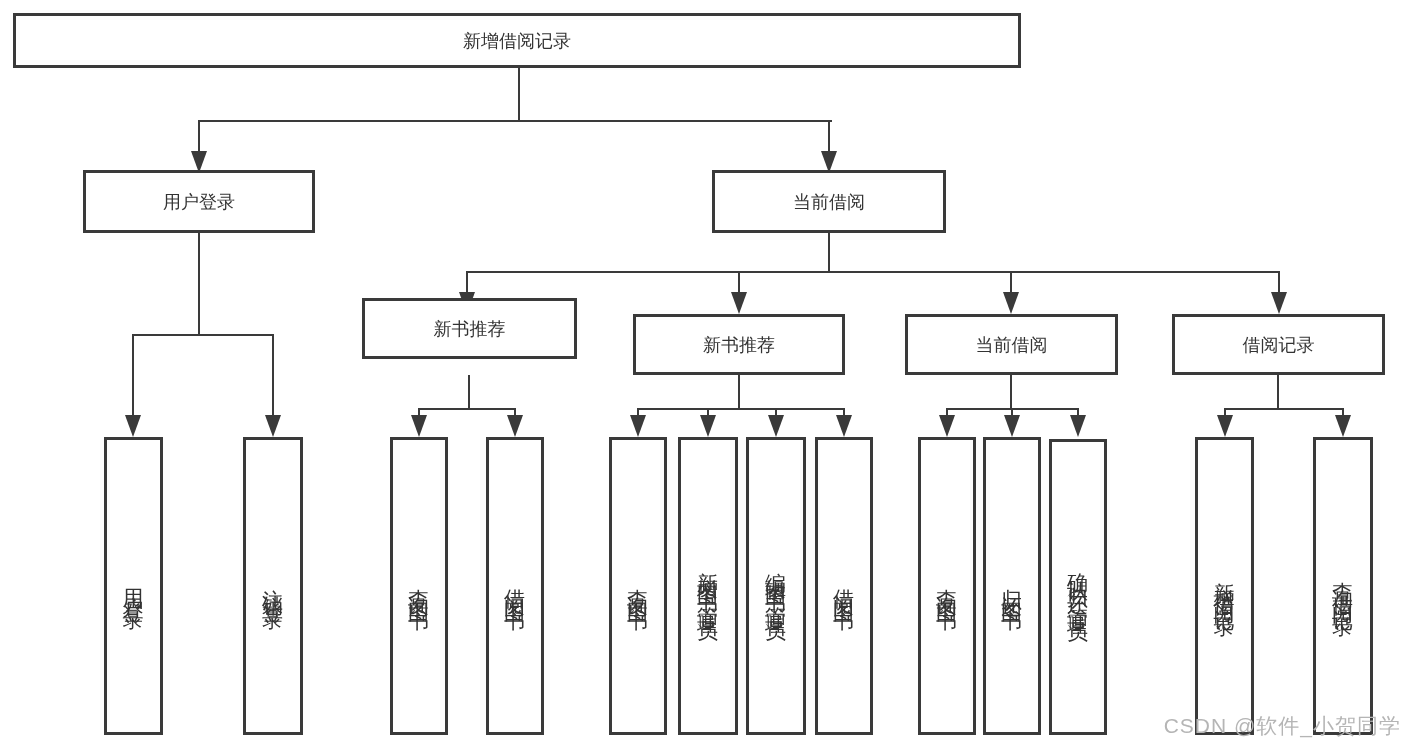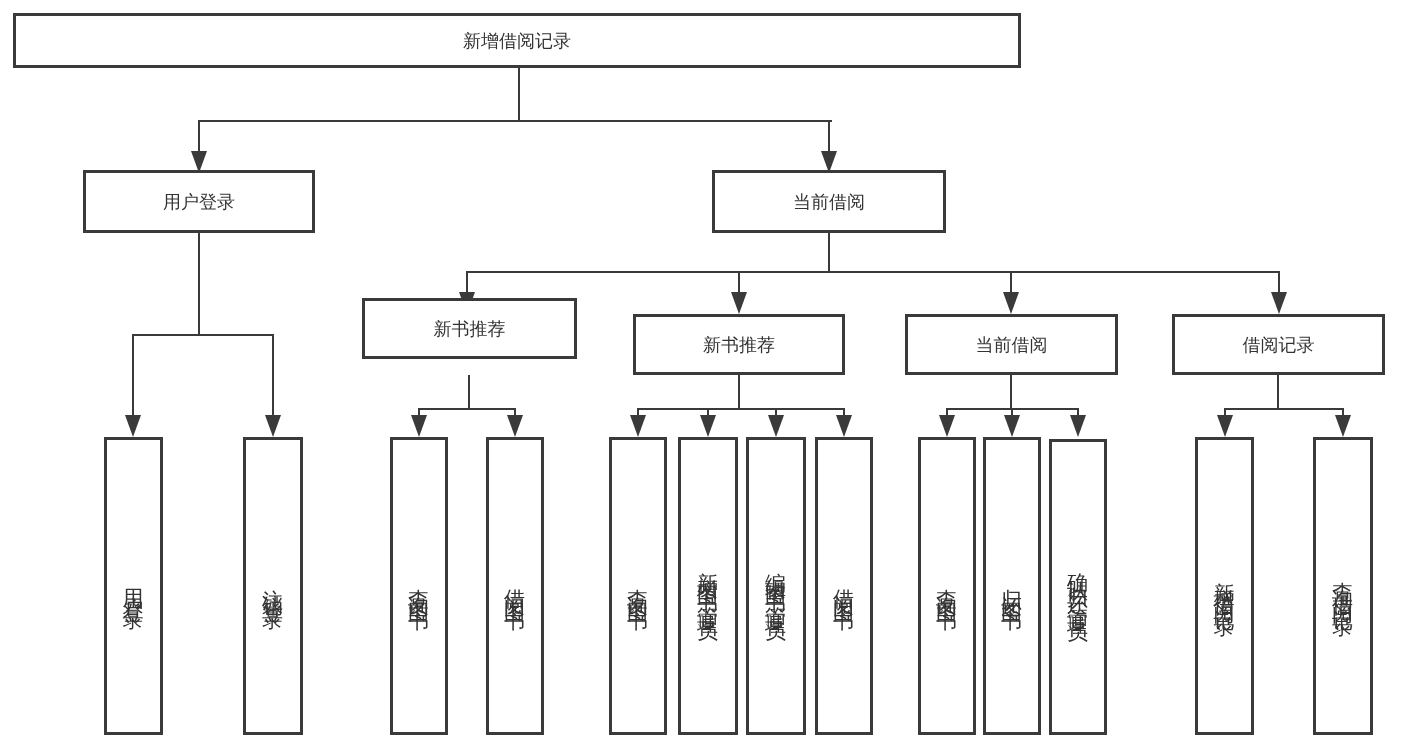--- a/index.html
+++ b/index.html
@@ -186,14 +186,15 @@
     <span class="v-label">确认归还（管理员）</span>
   </div>
 
   <div class="box leaf" style="left:1195px; top:437px; width:59px; height:298px;">
     <span class="v-label">新增借阅记录</span>
   </div>
   <div class="box leaf" style="left:1313px; top:437px; width:60px; height:298px;">
     <span class="v-label">查询借阅记录</span>
   </div>
 
+  <div class="watermark">CSDN @软件_小贺同学</div>
 
 </div>
 
 </body></html>

